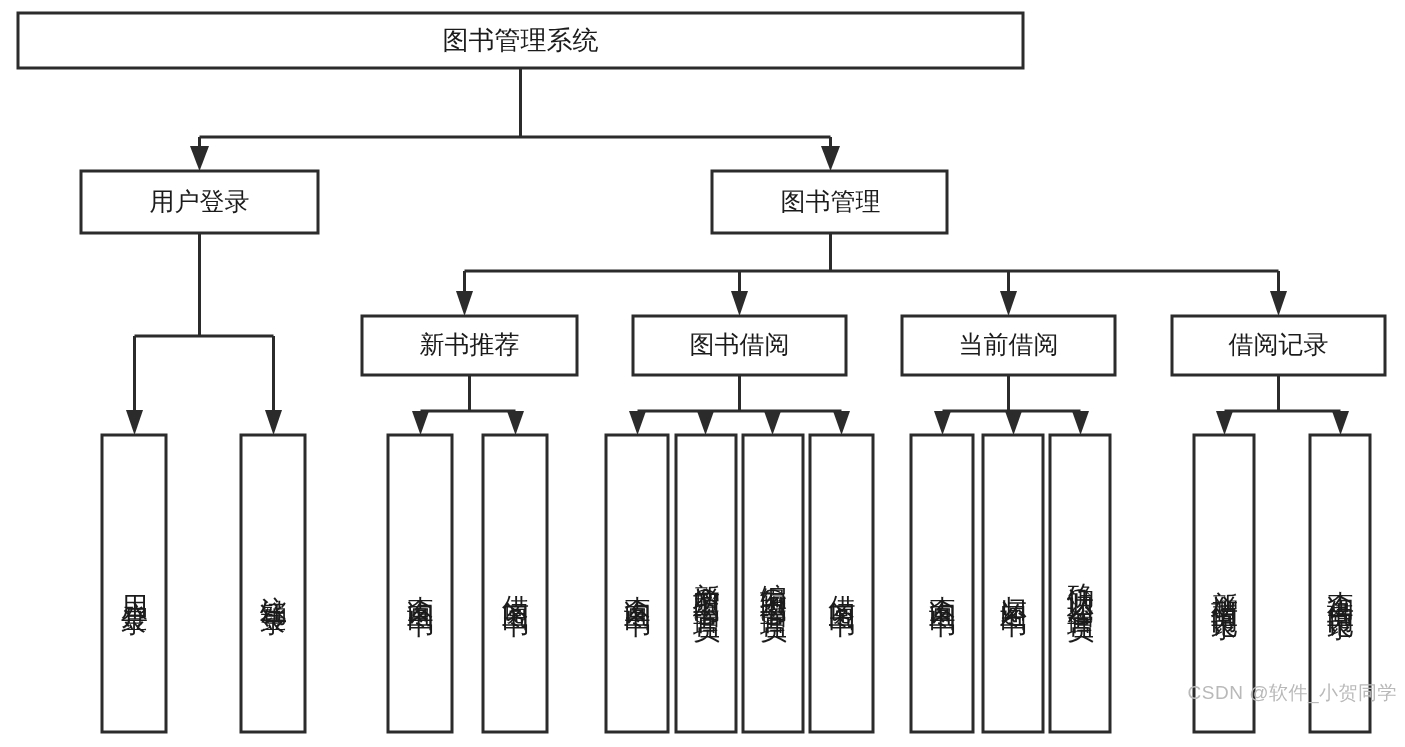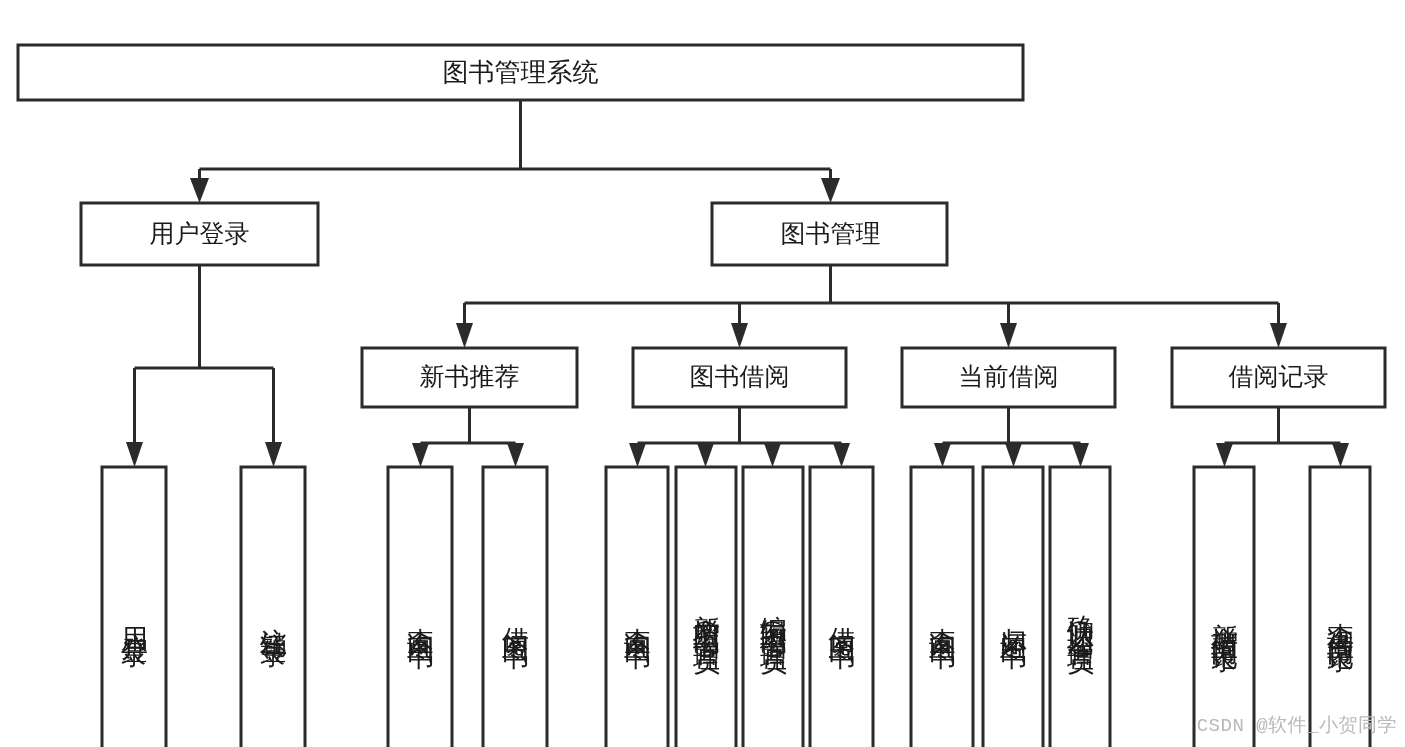--- a/index.html
+++ b/index.html
@@ -11,21 +11,20 @@
     width: 1405px;
     height: 747px;
     font-family: "Liberation Sans", "DejaVu Sans", sans-serif;
     overflow: hidden;
   }
   #diagram-root {
     position: relative;
     width: 1405px;
     height: 710px;
     background: #ffffff;
-    margin-top: 32px;
   }
   svg#flow {
     position: absolute;
     top: 0;
     left: 0;
     width: 1405px;
     height: 747px;
     display: block;
   }
   .box-rect {
@@ -68,21 +67,21 @@
     display: flex;
     align-items: center;
     justify-content: center;
     pointer-events: none;
     user-select: none;
   }
   .watermark {
     position: absolute;
     right: 8px;
     bottom: 4px;
-    font-family: Liberation Mono, monospace;
+    font-family: Liberation Sans, sans-serif;
     font-size: 19px;
     color: #b9b9b9;
     letter-spacing: 0.5px;
     white-space: nowrap;
   }
 </style>
 </head>
 <body>
 
 <div id="diagram-root">

